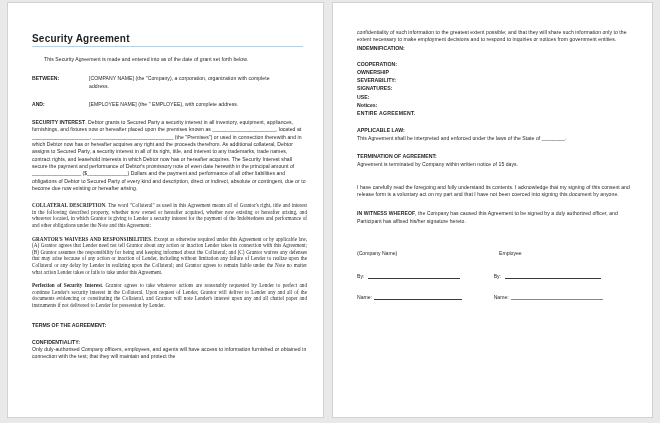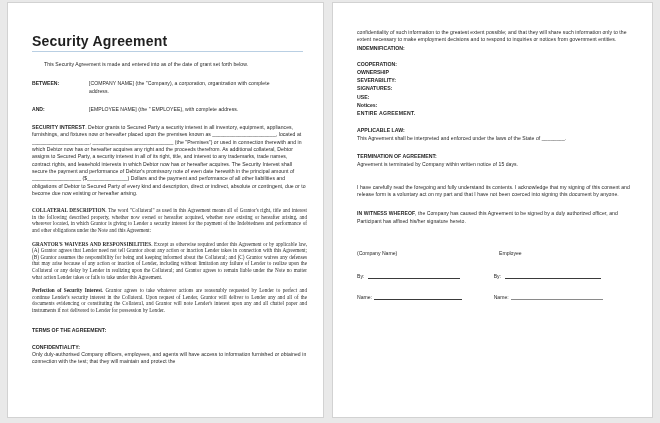--- a/index.html
+++ b/index.html
@@ -58,21 +58,21 @@
     font-size: 5.2px;
     line-height: 6.6px;
     color: #2b2b2b;
     margin: 0;
     text-align: justify;
   }
   .t b { font-weight: bold; }
 
   h1.doc-title {
     font-family: "Liberation Sans", sans-serif;
-    font-size: 14px;
+    font-size: 10px;
     font-weight: bold;
     color: #1f1f1f;
     margin: 0 0 2px 0;
     letter-spacing: 0.2px;
   }
   .title-rule {
     height: 1px;
     background: #b9cfe3;
     width: 271px;
     margin: 0 0 9px 0;

